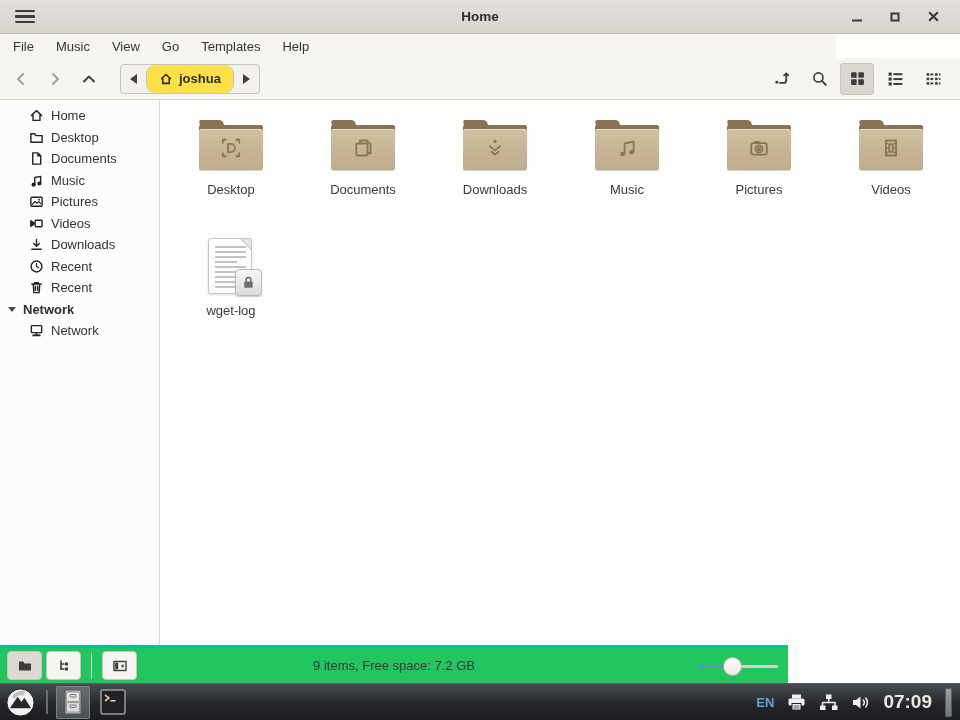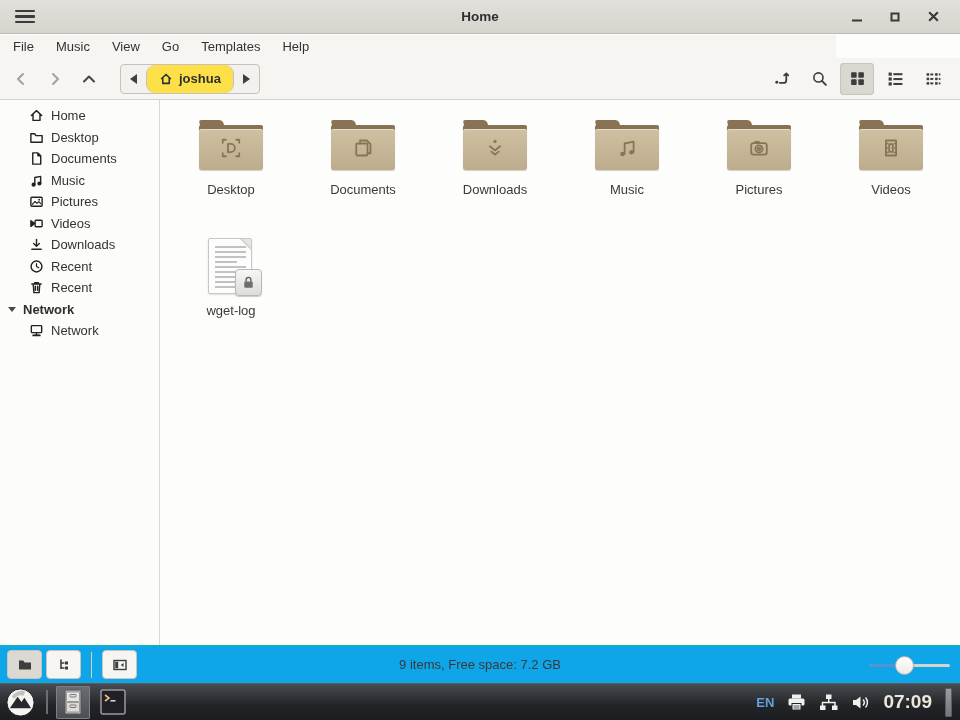--- a/index.html
+++ b/index.html
@@ -61,21 +61,21 @@
 
   
   .docfile { position:relative; width:46px; height:56px; }
   .page { position:absolute; left:0; top:0; width:44px; height:56px; background:#fdfdfd; border:1px solid #c7c7c5; border-radius:2px; box-shadow:0 1px 2px rgba(0,0,0,.12); overflow:hidden; }
   .page .fold { position:absolute; right:-1px; top:-1px; width:0; height:0; border-top:11px solid #e7e5e2; border-left:11px solid transparent; filter:drop-shadow(-1px 1px 0 #cfcecb); }
   .page .tline { position:absolute; left:6px; height:1.5px; background:#c2c2c0; }
   .lock-badge { position:absolute; right:-8px; bottom:-2px; width:27px; height:27px; border-radius:4px;
     background:linear-gradient(#f7f7f7,#dcdcda); border:1px solid #b9b8b5; display:flex; align-items:center; justify-content:center; box-shadow:0 1px 1px rgba(0,0,0,.2); }
 
   
-  .statusbar { position:absolute; left:0; top:645px; width:960px; height:38px; background:#0ea5e9; border-top:1px solid #14b8a6;
+  .statusbar { position:absolute; left:0; top:645px; width:788px; height:38px; background:#22c55e; border-top:3px solid #14b8a6;
     display:flex; align-items:center; }
   .status-btn { width:35px; height:29px; border:1px solid #c8c4bd; border-radius:4px; background:#f6f5f2; display:flex; align-items:center; justify-content:center; color:#3d3d3d; cursor:pointer; }
   .status-btn.active { background:#dcd8d2; }
   .status-left { display:flex; gap:4px; margin-left:7px; align-items:center; }
   .status-sep { width:1px; height:26px; background:#d4d1cb; margin:0 6px; }
   .status-text { position:absolute; left:0; right:0; text-align:center; color:#3a3a3a; pointer-events:none; }
   .zoom-slider { margin-left:auto; margin-right:10px; position:relative; width:80px; height:20px; cursor:pointer; }
   .zoom-track { position:absolute; top:9px; left:0; width:100%; height:3.5px; border-radius:2px; background:#d6d3cd; }
   .zoom-fill { position:absolute; top:9px; left:0; width:44%; height:3.5px; border-radius:2px; background:#5294cf; }
   .zoom-handle { position:absolute; top:1px; left:calc(44% - 10px); width:19px; height:19px; border-radius:50%; background:linear-gradient(#ffffff,#eceae6); border:1px solid #b8b4ad; }

